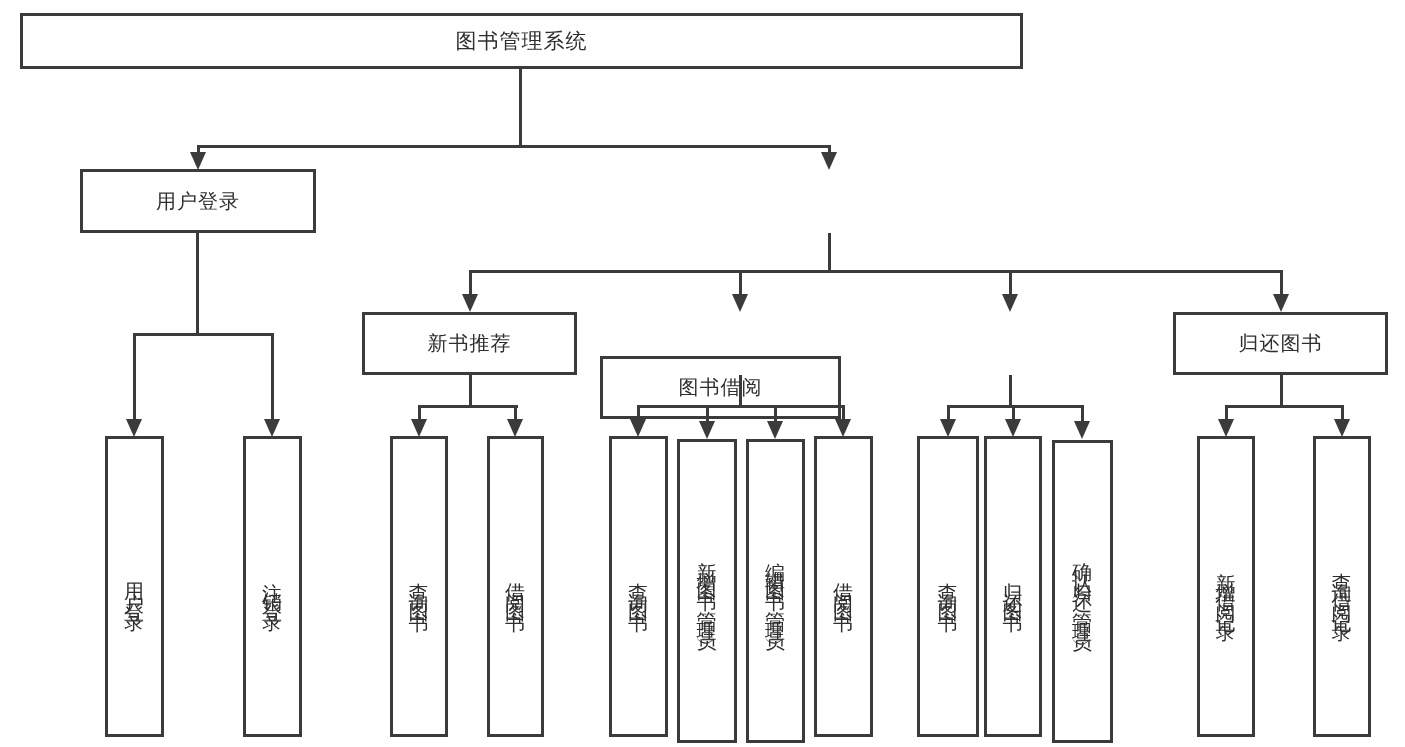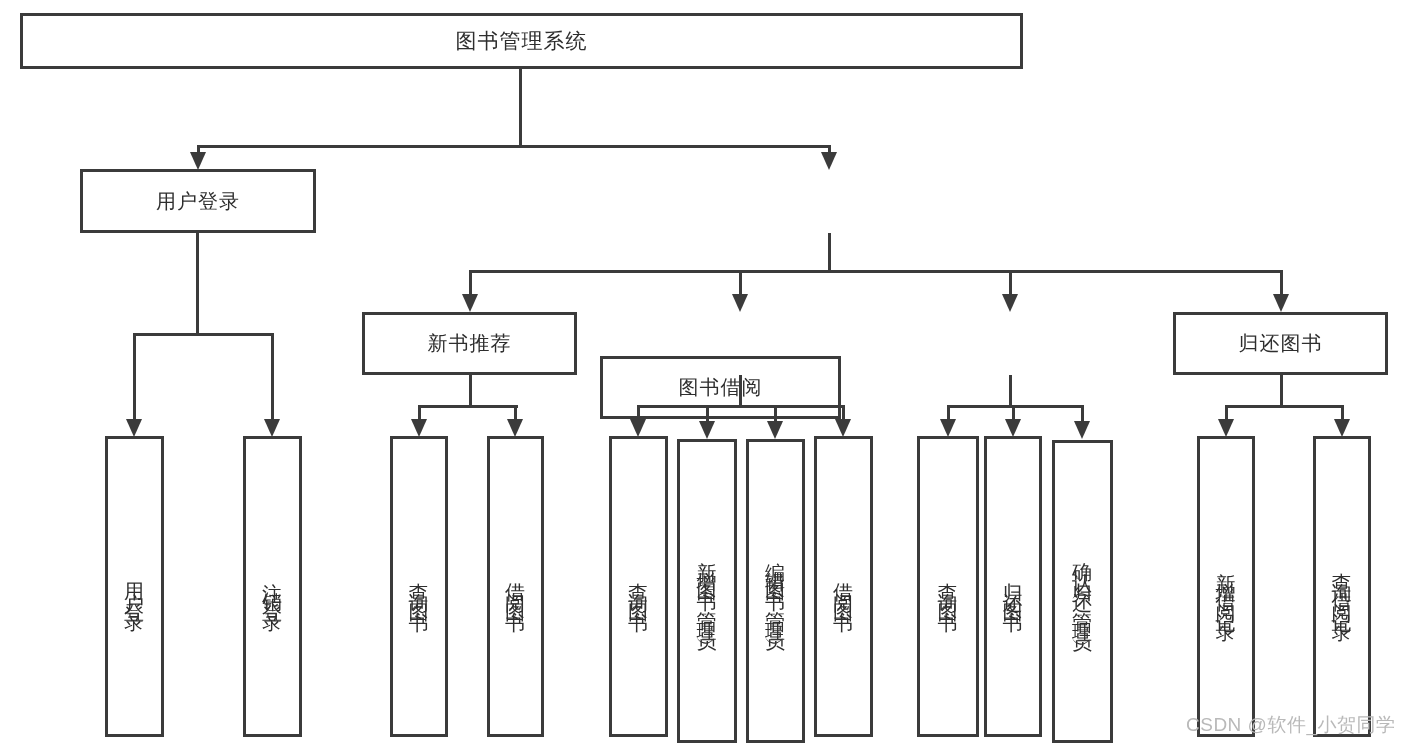--- a/index.html
+++ b/index.html
@@ -185,15 +185,14 @@
     <span class="vtext">确认归还（管理员）</span>
   </div>
 
   <div class="vbox" style="left:1197px;top:436px;width:58px;height:301px;">
     <span class="vtext">新增借阅记录</span>
   </div>
   <div class="vbox" style="left:1313px;top:436px;width:58px;height:301px;">
     <span class="vtext">查询借阅记录</span>
   </div>
 
-  <div id="watermark">CSDN @软件_小贺同学</div>
 
 </div>
 
 </body></html>

